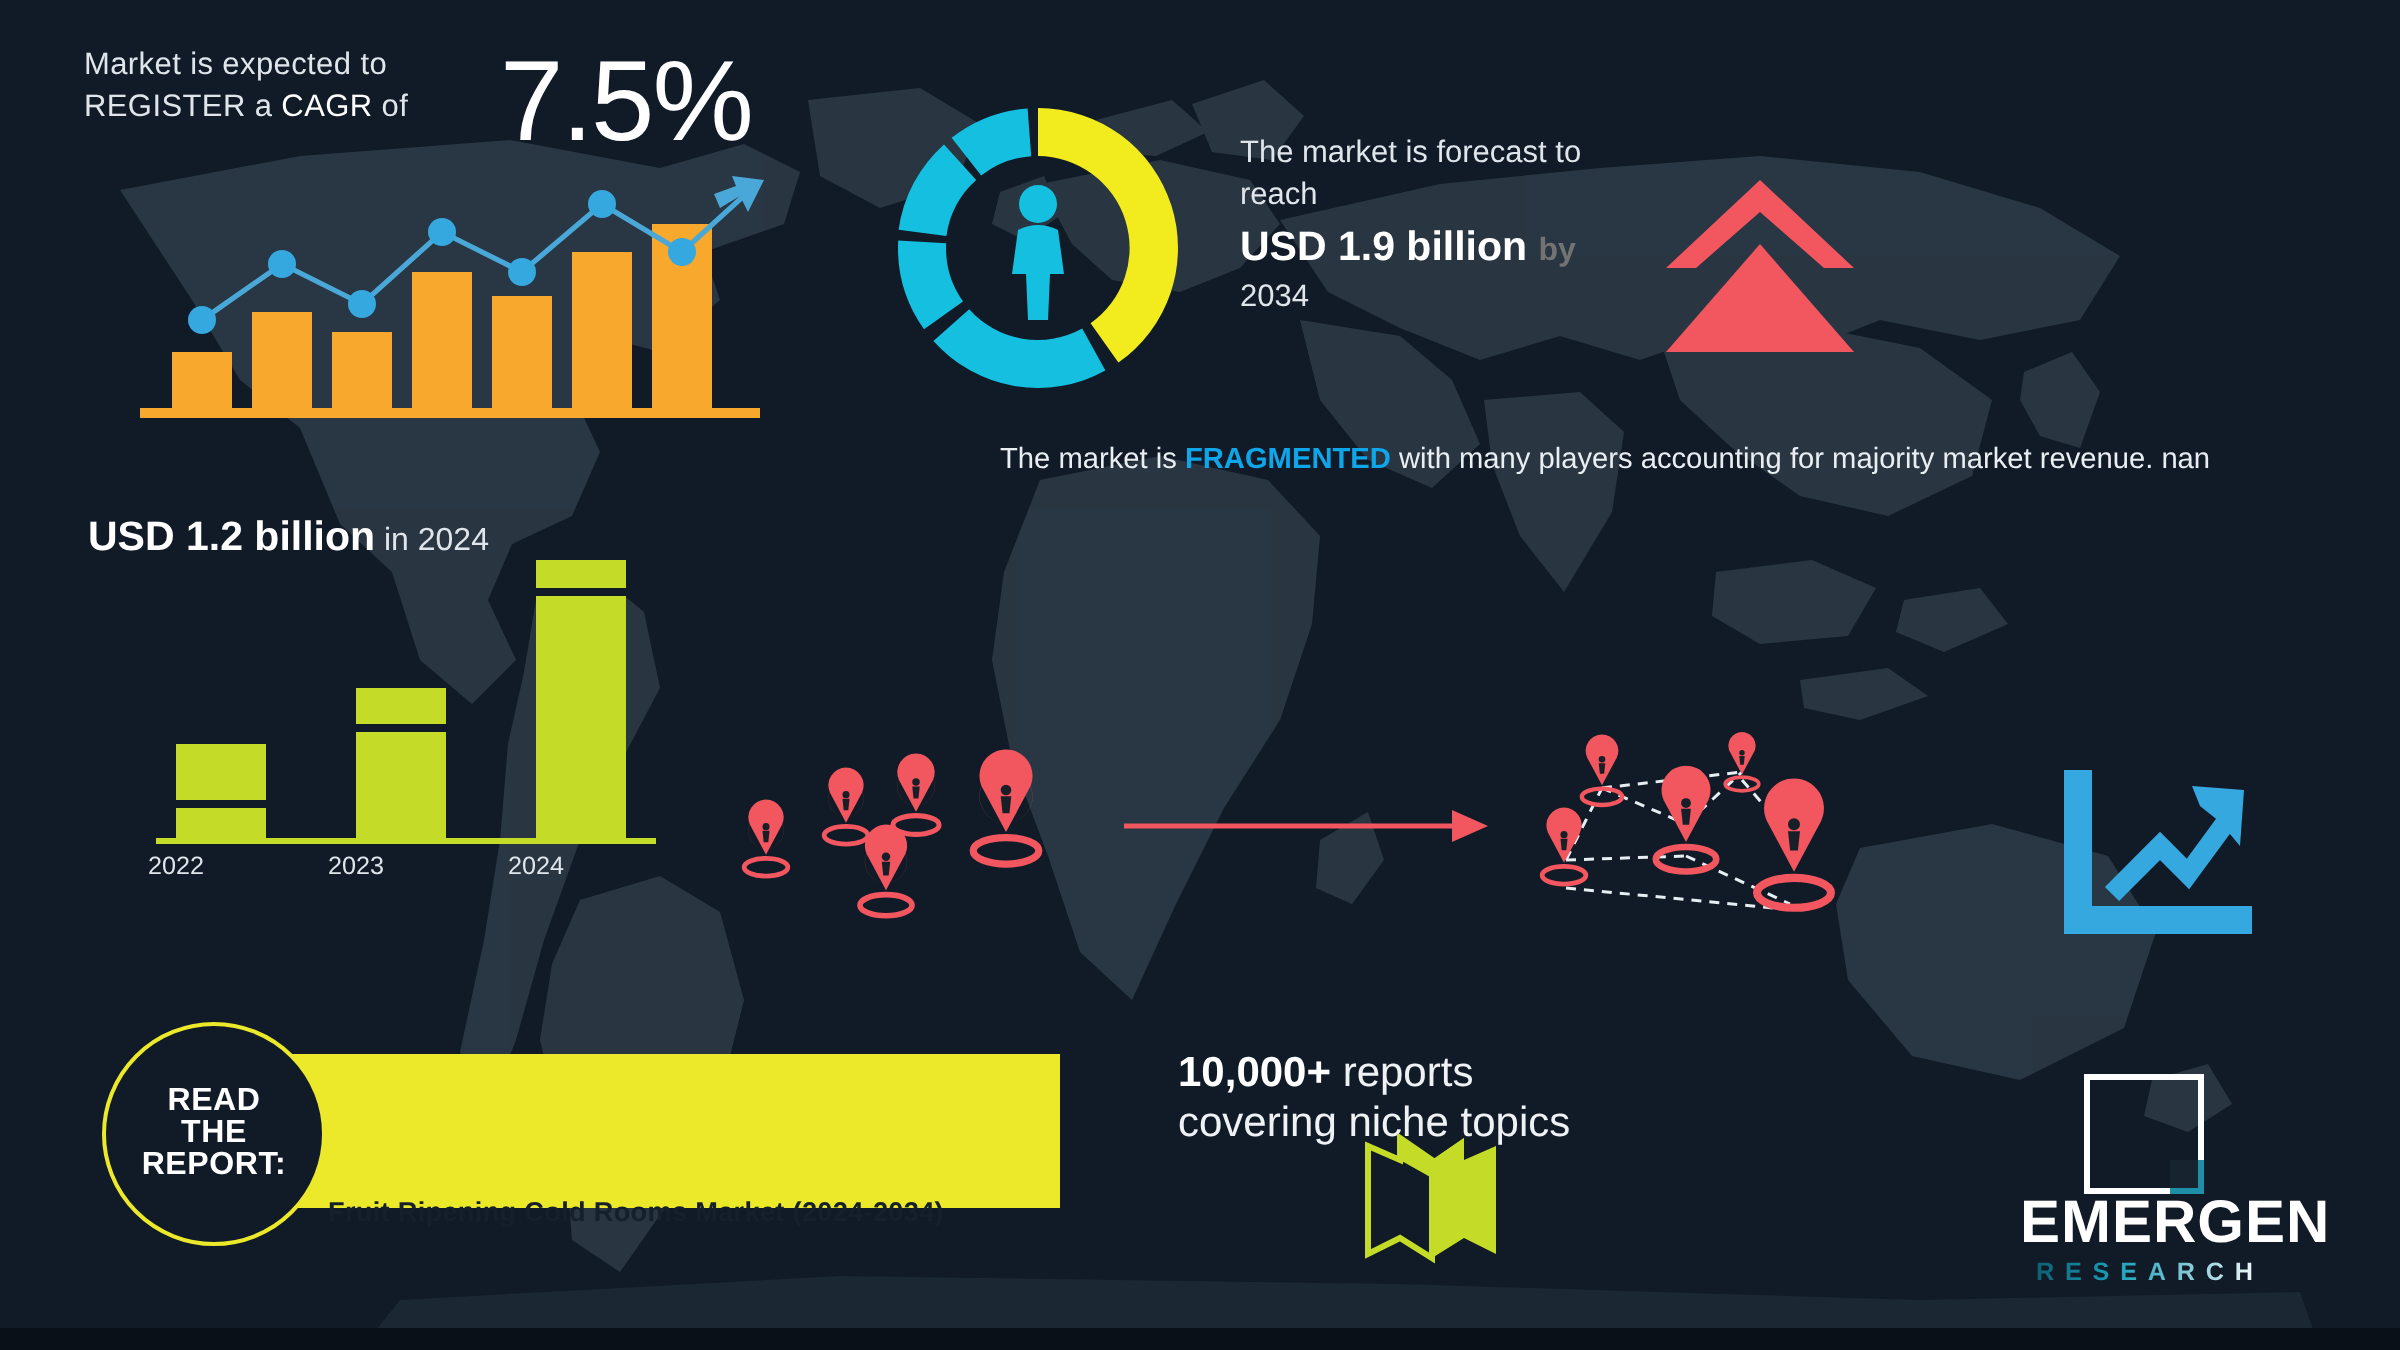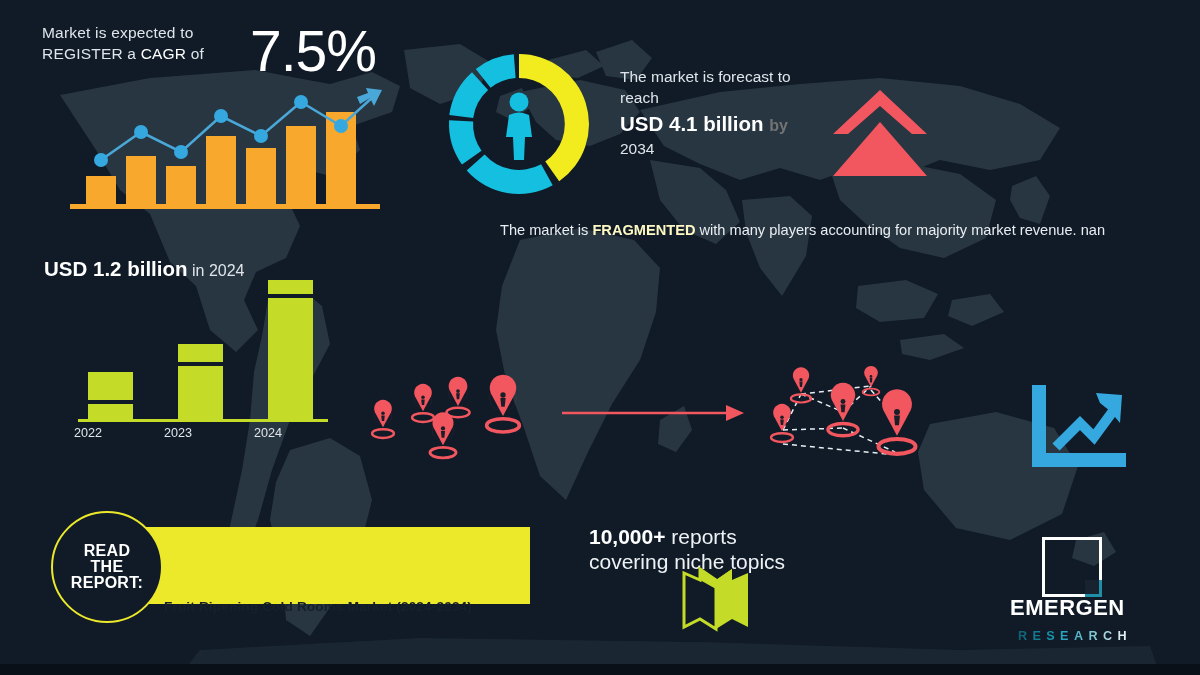--- a/index.html
+++ b/index.html
@@ -49,21 +49,21 @@
   #forecast-block .l1 { font-size: 15.5px; line-height: 21px; color: #dfe5ea; }
   #forecast-block .l2 { font-size: 20.5px; line-height: 27px; margin-top: 2px; }
   #forecast-block .l2 .big { font-weight: 700; color: #ffffff; }
   #forecast-block .l2 .sm { font-weight: 700; font-size: 16px; color: #737373; }
   #forecast-block .l3 { font-size: 15.5px; line-height: 20px; color: #dfe5ea; }
 
   #fragmented-block {
     left: 500px; top: 219px; width: 640px;
     font-size: 14.6px; line-height: 22px; color: #e9eef2;
   }
-  #fragmented-block .hl { color: #fef9c3; font-weight: 700; }
+  #fragmented-block .hl { color: #0ea5e9; font-weight: 700; }
 
   #valued-block { left: 44px; top: 255px; width: 280px; }
   #valued-block .l1 { font-size: 15.5px; line-height: 21px; color: #dfe5ea; }
   #valued-block .l2 { font-size: 20.5px; line-height: 28px; }
   #valued-block .l2 .big { font-weight: 700; color: #ffffff; }
   #valued-block .l2 .sm { font-weight: 400; font-size: 16px; color: #dfe5ea; }
 
   
   #report-bar {
     left: 96px; top: 527px;
@@ -119,21 +119,21 @@
     width: 17px; height: 17px;
     background: #1f8fa8;
   }
   #logo-mark .inner-cut {
     position: absolute; right: 0px; bottom: 0px;
     width: 14px; height: 14px;
     background: #17242f;
   }
   #logo-name {
     position: absolute; left: -14px; top: 58px;
-    font-size: 22px; font-weight: 700;
+    font-size: 30px; font-weight: 700;
     letter-spacing: .5px; color: #ffffff;
   }
   #logo-sub {
     position: absolute; left: -6px; top: 92px;
     font-size: 12.6px; font-weight: 700;
     letter-spacing: 5.4px;
     background: linear-gradient(90deg,#0f5f73 0%, #19a0bb 35%, #8fcdd8 70%, #ffffff 100%);
     -webkit-background-clip: text;
     background-clip: text;
     color: transparent;
@@ -253,21 +253,21 @@
         <circle cx="0" cy="-22" r="9.5"></circle>
         <path d="M -10 -9 q 10 -5 20 0 l 3 22 l -7 0 l -1 23 l -10 0 l -1 -23 l -7 0 Z"></path>
       </g>
     </g>
   </svg>
 
   <div class="abs" id="forecast-block">
     <div class="l1">The market is forecast to</div>
     <div class="l1">reach</div>
     <div class="l2">
-      <span class="big">USD 4.1 billion</span>
+      <span class="big">USD 1.9 billion</span>
       <span class="sm">by</span>
     </div>
     <div class="l3">2034</div>
   </div>
 
   <svg class="abs" style="left:832px; top:88px;" width="96" height="90" viewBox="0 0 96 90">
     <path d="M48 2 L95 46 L80 46 L48 18 L16 46 L1 46 Z" fill="#f2565f"></path>
     <path d="M48 34 L95 88 L1 88 Z" fill="#f2565f"></path>
   </svg>
 

